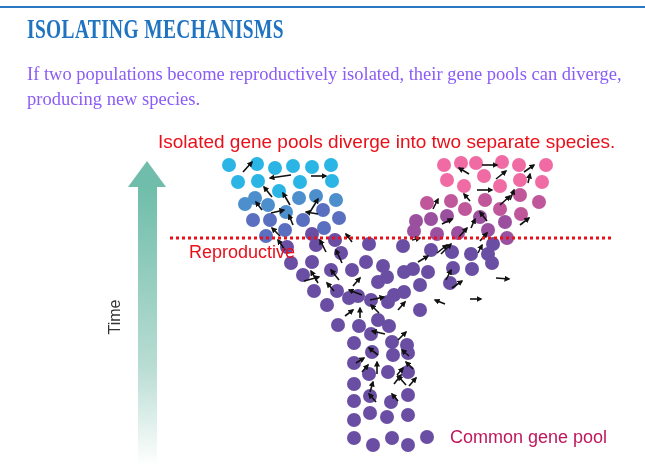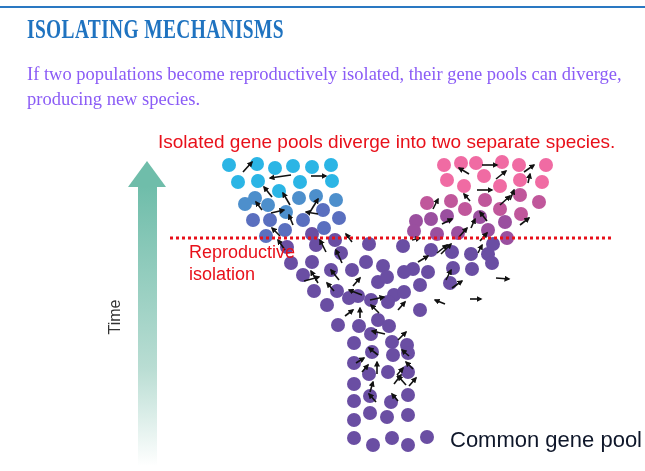--- a/index.html
+++ b/index.html
@@ -5,21 +5,21 @@
   html,body{margin:0;padding:0;background:#ffffff;}
   body{width:645px;height:471px;position:relative;overflow:hidden;font-family:"Liberation Sans",sans-serif;}
   .top-rule{position:absolute;left:0;top:6px;width:645px;height:2px;background:#2a78c2;}
   .title{position:absolute;left:27px;top:14px;font-family:"Liberation Serif",serif;font-weight:bold;font-size:27px;color:#1f73c0;letter-spacing:0.5px;transform:scaleX(0.72);transform-origin:left top;white-space:nowrap;}
   .intro{position:absolute;left:27px;top:62px;width:610px;font-family:Liberation Serif, serif;font-size:18.5px;line-height:25px;color:#8b5cf6;}
   .fig{position:absolute;left:0;top:0;width:645px;height:471px;}
   .lbl{position:absolute;white-space:nowrap;font-family:"Liberation Sans",sans-serif;}
   .red{color:#e8101a;}
   .caption-top{left:158px;top:131px;font-size:19px;}
   .repro{left:162px;top:241px;font-size:18px;line-height:22px;text-align:left;margin-left:27px;}
-  .common{left:450px;top:427px;font-size:22px;color:#0f172a;}
+  .common{left:450px;top:427px;font-size:18px;color:#be185d;}
   .time{left:90px;top:308px;font-size:16px;color:#333;transform:rotate(-90deg);transform-origin:center;width:50px;text-align:center;}
 </style>
 </head>
 <body>
 
 <div class="top-rule"></div>
 <div class="title">ISOLATING MECHANISMS</div>
 <div class="intro">If two populations become reproductively isolated, their gene pools can diverge, producing new species.</div>
 
 <svg class="fig" id="fig" width="645" height="471" viewBox="0 0 645 471" xmlns="http://www.w3.org/2000/svg">
@@ -232,16 +232,15 @@
       <line x1="412" y1="240" x2="420" y2="238" stroke="#111" stroke-width="1.6" marker-end="url(#ah)"></line>
       <line x1="528" y1="183" x2="530" y2="174" stroke="#111" stroke-width="1.6" marker-end="url(#ah)"></line>
       <line x1="520" y1="225" x2="529" y2="218" stroke="#111" stroke-width="1.6" marker-end="url(#ah)"></line>
     </g>
 <line id="iso-line" stroke="#e8101a" stroke-width="3" stroke-dasharray="3,3" x1="170" x2="612" y1="238" y2="238"></line>
   </svg>
 
 <div class="lbl red caption-top">Isolated gene pools diverge into two separate species.</div>
 <div class="lbl red repro">
   <div>Reproductive</div>
-  <div>isolation</div>
 </div>
 <div class="lbl common">Common gene pool</div>
 <div class="lbl time">Time</div>
 
 </body></html>

